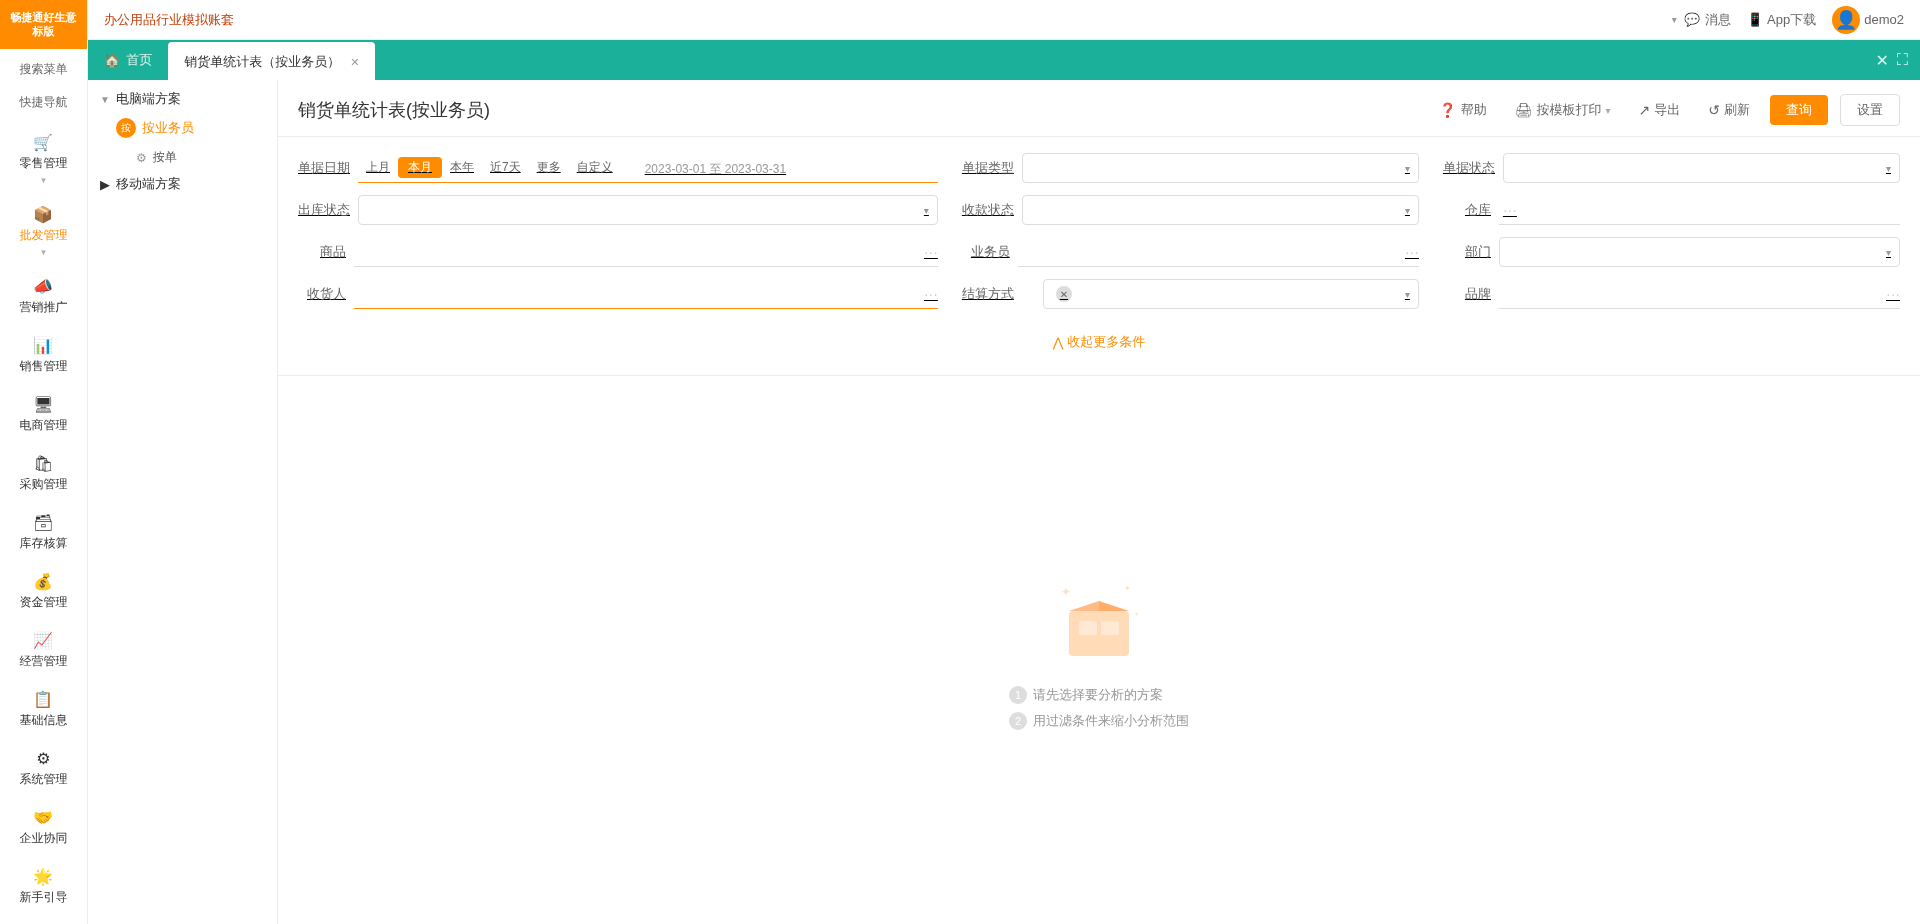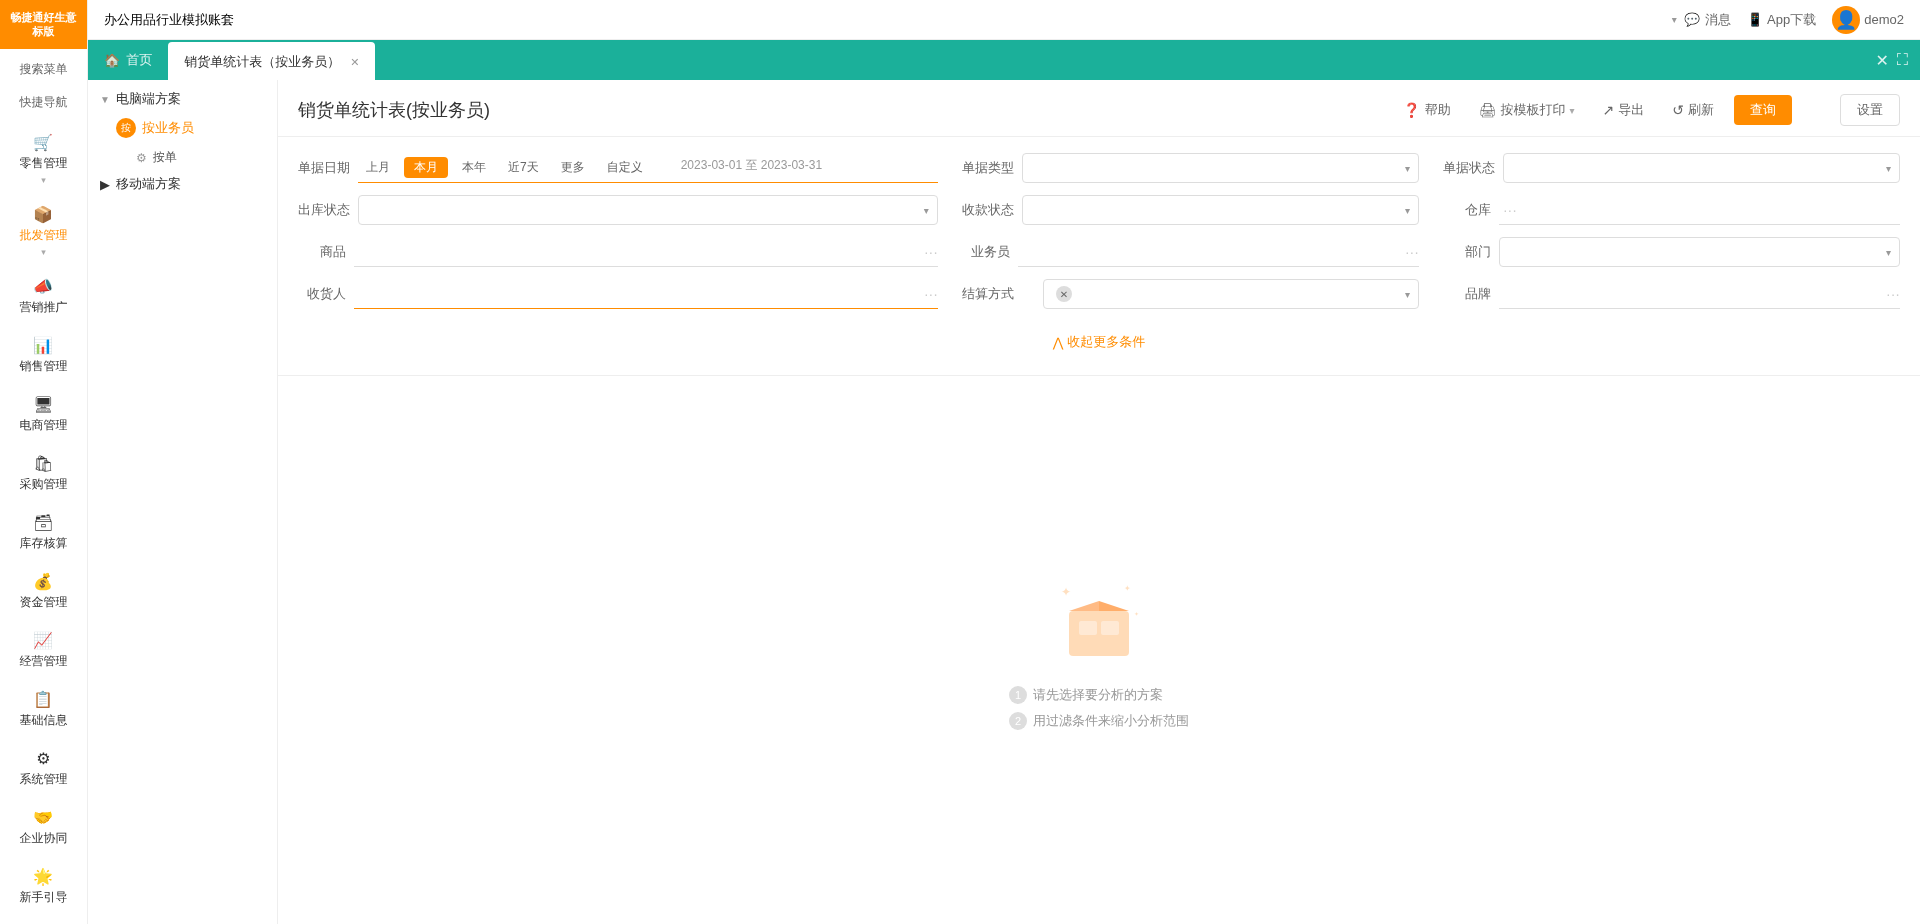--- a/index.html
+++ b/index.html
@@ -14,21 +14,21 @@
     .sidebar-menu-item { width: 100%; padding: 10px 0; text-align: center; font-size: 12px; color: #333; cursor: pointer; display: flex; flex-direction: column; align-items: center; gap: 3px; }
     .sidebar-menu-item.active { color: #ff8c00; }
     .sidebar-menu-item .icon { font-size: 16px; }
     .sidebar-divider { width: 60%; height: 1px; background: #eee; margin: 4px 0; }
 
     
     .main { flex: 1; display: flex; flex-direction: column; overflow: hidden; }
 
     
     .topbar { height: 40px; background: #fff; display: flex; align-items: center; padding: 0 16px; border-bottom: 1px solid #eee; gap: 8px; }
-    .topbar-title { font-size: 13px; color: #000000; flex: 1; }
+    .topbar-title { font-size: 13px; color: #c2410c; flex: 1; }
     .topbar-actions { display: flex; align-items: center; gap: 16px; margin-left: auto; }
     .topbar-action { display: flex; align-items: center; gap: 4px; font-size: 13px; color: #666; cursor: pointer; }
     .topbar-dropdown { font-size: 10px; color: #999; }
     .user-avatar { width: 28px; height: 28px; border-radius: 50%; background: #ff8c00; display: flex; align-items: center; justify-content: center; color: #fff; font-size: 11px; overflow: hidden; }
 
     
     .tabbar { height: 40px; background: #1bb09a; display: flex; align-items: center; padding: 0 0; gap: 0; }
     .tab { height: 40px; display: flex; align-items: center; padding: 0 16px; font-size: 13px; color: rgba(255,255,255,0.85); cursor: pointer; gap: 6px; }
     .tab.home { background: transparent; }
     .tab.active { background: #fff; color: #333; border-radius: 4px 4px 0 0; margin-top: 4px; }
@@ -57,35 +57,35 @@
     
     .right-content { flex: 1; background: #fff; display: flex; flex-direction: column; overflow: hidden; }
 
     
     .page-header { padding: 14px 20px 10px; display: flex; align-items: center; justify-content: space-between; border-bottom: 1px solid #eee; }
     .page-title { font-size: 18px; color: #333; font-weight: 500; }
     .page-actions { display: flex; align-items: center; gap: 12px; }
     .page-action-btn { display: flex; align-items: center; gap: 4px; font-size: 13px; color: #666; cursor: pointer; padding: 4px 8px; border-radius: 4px; }
     .page-action-btn .icon { font-size: 14px; }
     .btn-primary { background: #ff8c00; color: #fff; border: none; padding: 6px 16px; border-radius: 4px; font-size: 13px; cursor: pointer; }
-    .btn-secondary { background: #fff; color: #666; border: 1px solid #ddd; padding: 6px 16px; border-radius: 4px; font-size: 13px; cursor: pointer; margin-left: 36px; }
+    .btn-secondary { background: #fff; color: #666; border: 1px solid #ddd; padding: 6px 16px; border-radius: 4px; font-size: 13px; cursor: pointer; }
 
     
     .filter-area { padding: 16px 20px; border-bottom: 1px solid #eee; }
-    .filter-row { display: flex; align-items: center; margin-bottom: 12px; gap: 0; }
+    .filter-row { display: flex; align-items: center; margin-bottom: 12px; gap: 0; text-decoration: underline; }
     .filter-row:last-child { margin-bottom: 0; }
     .filter-item { display: flex; align-items: center; flex: 1; min-width: 0; }
     .filter-label { font-size: 13px; color: #666; white-space: nowrap; min-width: 56px; padding-right: 8px; text-align: right; flex-shrink: 0; }
     .filter-control { flex: 1; display: flex; align-items: center; border-bottom: 1px solid #ddd; padding: 4px 0; min-height: 30px; position: relative; }
     .filter-control input { border: none; outline: none; font-size: 13px; color: #333; flex: 1; background: transparent; }
     .filter-control-select { flex: 1; display: flex; align-items: center; border: 1px solid #ddd; border-radius: 4px; padding: 4px 8px; min-height: 30px; background: #fff; cursor: pointer; }
     .filter-control-select .placeholder { color: #ccc; flex: 1; font-size: 13px; }
     .filter-control-select .arrow { color: #999; font-size: 10px; }
     .filter-dots { color: #ccc; font-size: 14px; cursor: pointer; margin-left: 4px; }
-    .date-filter { display: flex; align-items: flex-start; gap: 6px; font-size: 12px; }
+    .date-filter { display: flex; align-items: flex-end; font-size: 12px; }
     .date-btn { padding: 2px 8px; border-radius: 3px; cursor: pointer; font-size: 12px; color: #666; }
     .date-btn.active { background: #ff8c00; color: #fff; border-radius: 4px; padding: 2px 10px; }
     .date-range { font-size: 12px; color: #999; margin-left: 24px; }
     .filter-divider { width: 24px; flex-shrink: 0; }
     .tag-close { display: inline-flex; align-items: center; justify-content: center; width: 16px; height: 16px; border-radius: 50%; background: #ddd; color: #666; font-size: 10px; cursor: pointer; margin-left: 4px; }
     .collapse-btn { display: flex; align-items: center; justify-content: center; gap: 4px; color: #ff8c00; font-size: 13px; cursor: pointer; padding: 8px 0; }
 
     
     .empty-state { flex: 1; display: flex; flex-direction: column; align-items: center; justify-content: center; gap: 16px; }
     .empty-icon { width: 100px; height: 100px; position: relative; }

